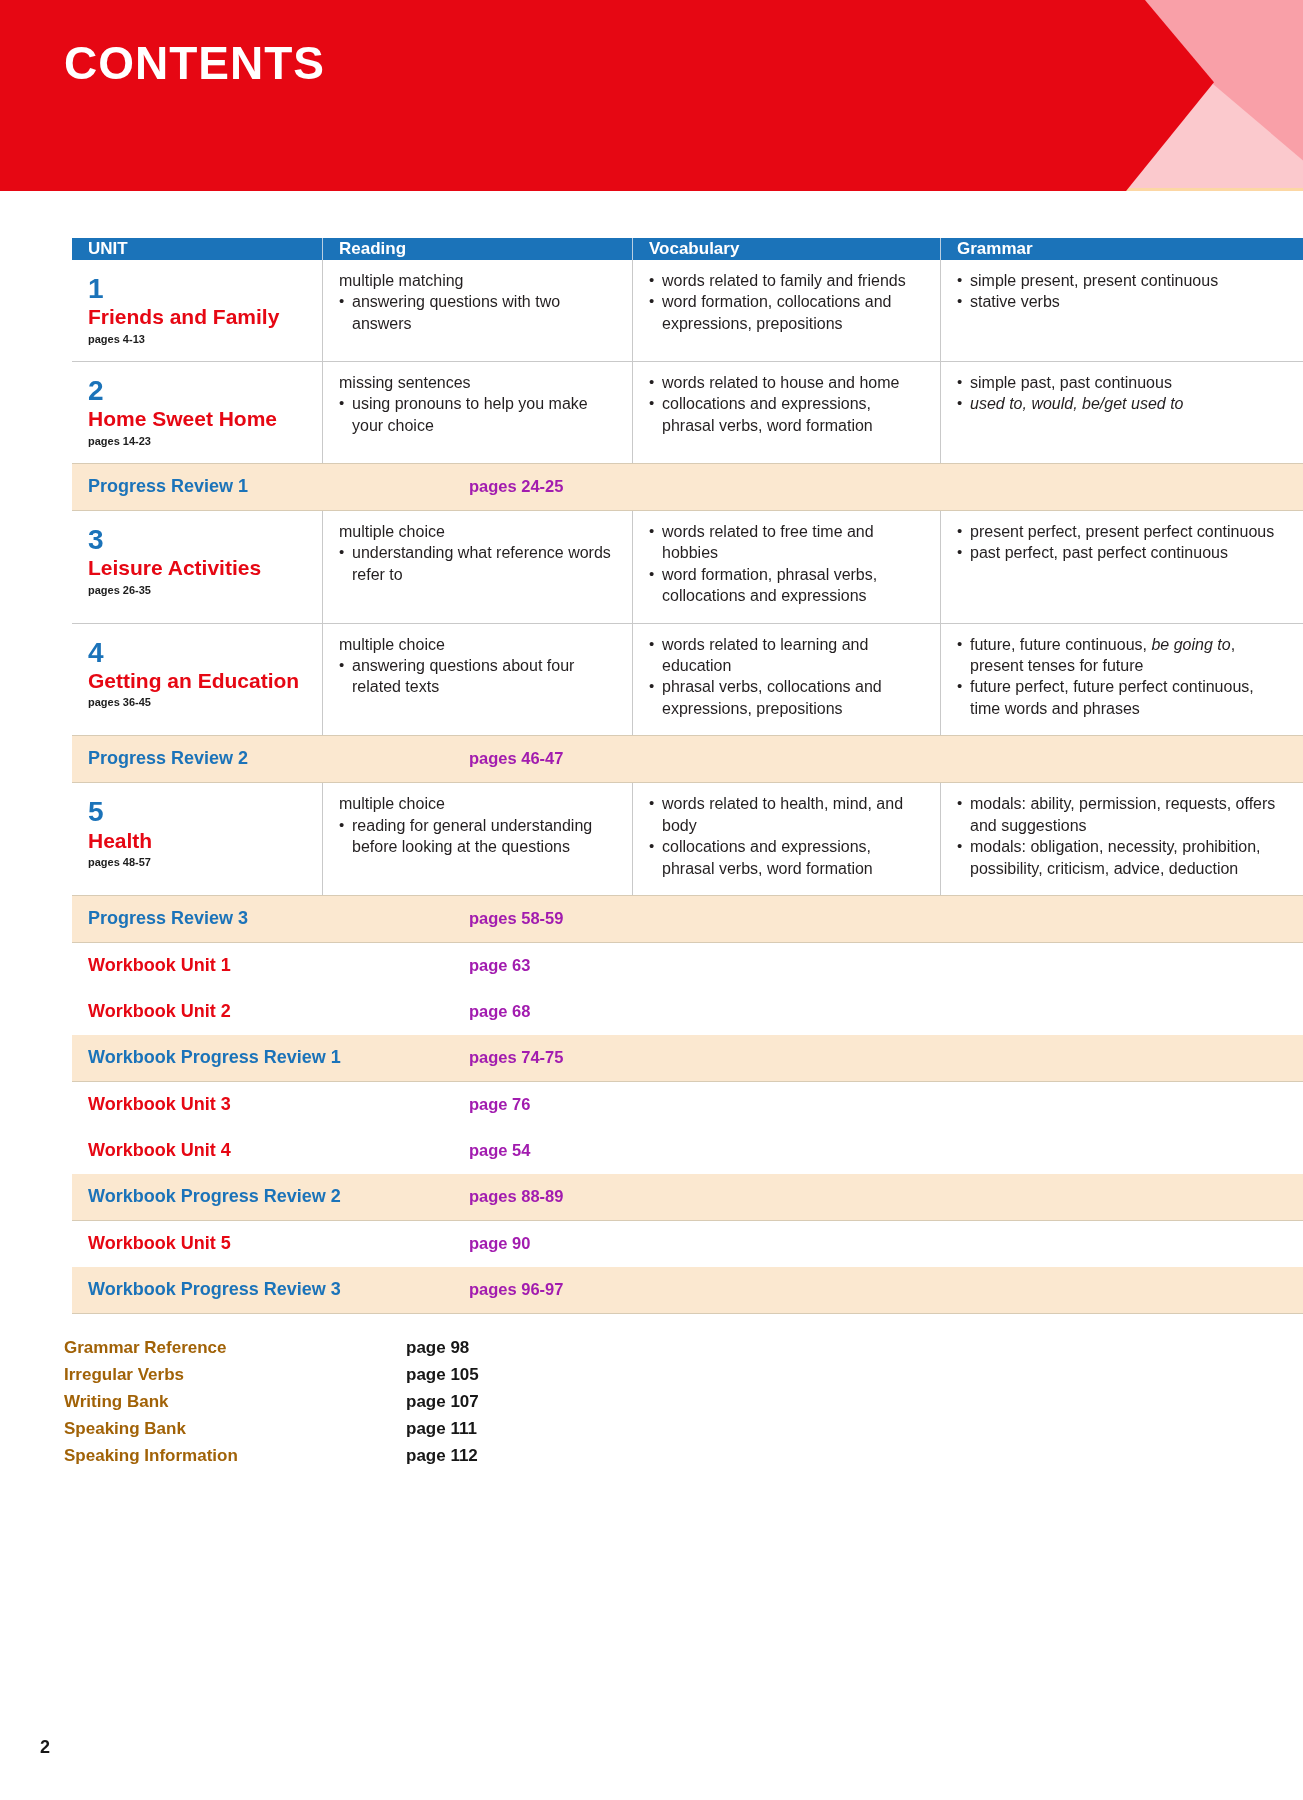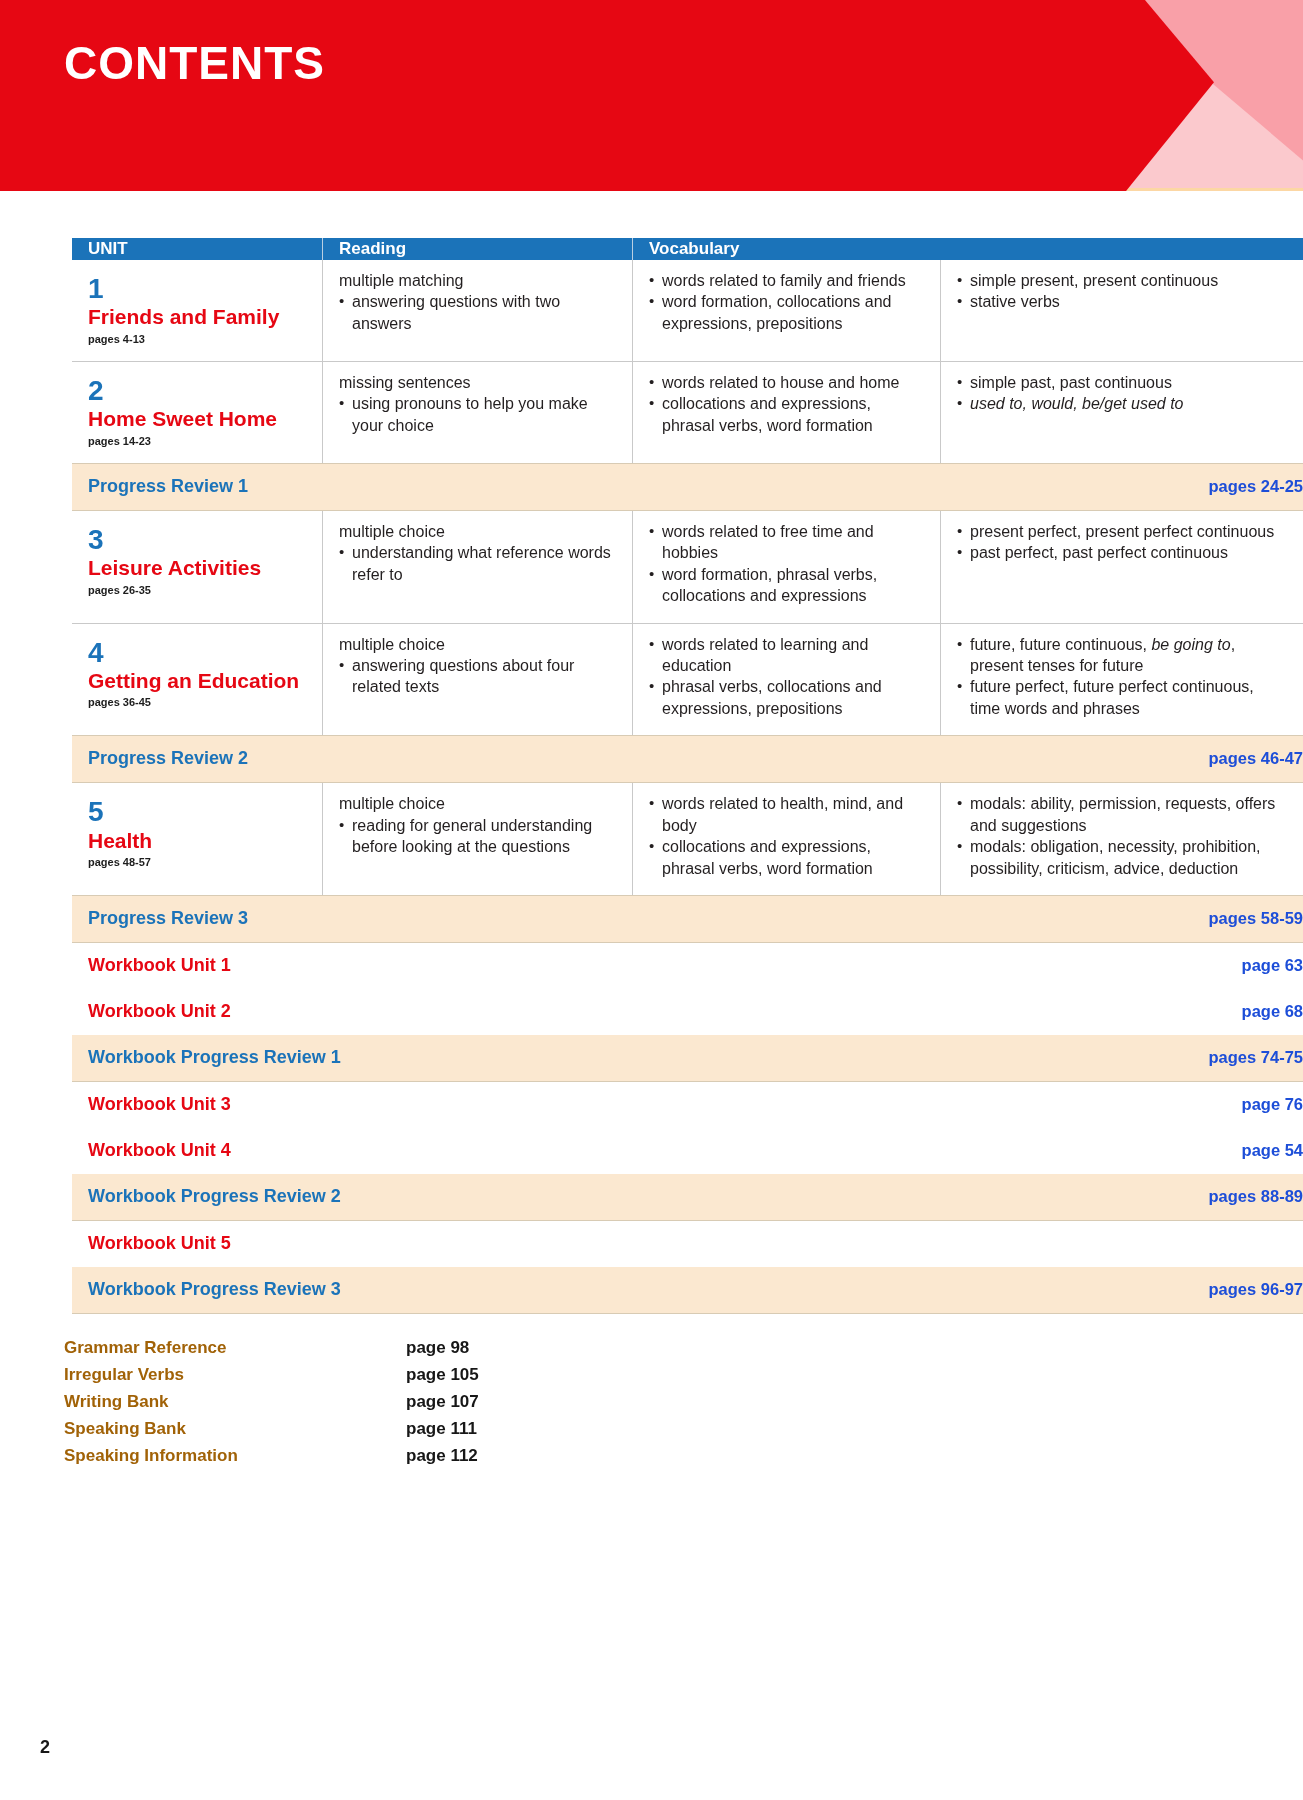--- a/index.html
+++ b/index.html
@@ -48,21 +48,21 @@
   .item .txt i{font-style:italic;}
   .item.no-bullet{padding-left:0;}
 
   .band{display:grid;grid-template-columns:333px 1fr;align-items:center;
     padding:12px 0 13px 16px;border-top:1px solid #d6d6d6;gap:48px;}
   .band.cream{background:var(--cream);border-top:1px solid #d8cbb4;border-bottom:1px solid #d8cbb4;}
   .band + .band{border-top:none;}
   .band-label{font-size:18px;font-weight:700;}
   .band.cream .band-label{color:var(--blue);}
   .band.white .band-label{color:var(--red);}
-  .band-pages{font-size:16.5px;font-weight:700;color:#1d4ed8;text-align:right;}
+  .band-pages{font-size:16.5px;font-weight:700;color:#a21caf;}
 
   
   .refs{margin:20px 0 0 64px;}
   .ref-row{display:grid;grid-template-columns:342px 1fr;padding:3.5px 0;}
   .ref-label{font-size:17px;font-weight:700;color:#a16207;}
   .ref-pages{font-size:17px;font-weight:700;color:#171717;}
 
   
   .pagenum{position:absolute;left:40px;bottom:42px;font-size:18px;font-weight:700;color:#171717;}
 </style>
@@ -75,20 +75,21 @@
   <div class="peach-strip"></div>
   <div class="red-shape"></div>
   <h1>CONTENTS</h1>
 </div>
 
 <main class="toc">
   <div class="thead">
     <div class="th">UNIT</div>
     <div class="th">Reading</div>
     <div class="th">Vocabulary</div>
+    <div class="th">Grammar</div>
   </div>
   <div id="toc-rows">
       <div class="row unit-row">
         <div class="cell unit-cell">
           <div class="unit-number">1</div>
           <div class="unit-title">Friends and Family</div>
           <div class="unit-pages">pages 4-13</div>
         </div>
         <div class="cell">
           <div class="item no-bullet">
@@ -295,20 +296,21 @@
       <div class="row band white">
         <div class="band-label">Workbook Unit 4</div>
         <div class="band-pages">page 54</div>
       </div>
       <div class="row band cream">
         <div class="band-label">Workbook Progress Review 2</div>
         <div class="band-pages">pages 88-89</div>
       </div>
       <div class="row band white">
         <div class="band-label">Workbook Unit 5</div>
+        <div class="band-pages">page 90</div>
       </div>
       <div class="row band cream">
         <div class="band-label">Workbook Progress Review 3</div>
         <div class="band-pages">pages 96-97</div>
       </div>
     </div>
 </main>
 
 <section class="refs" id="refs">
     <div class="ref-row">

